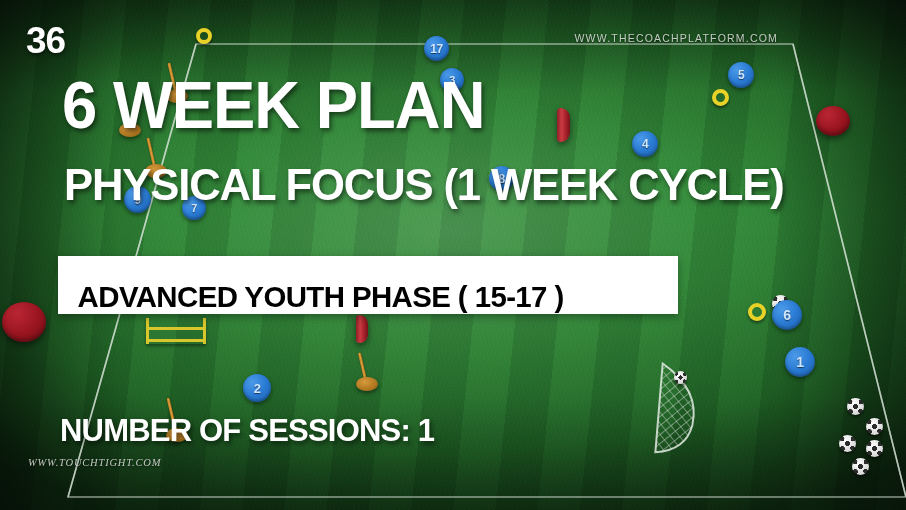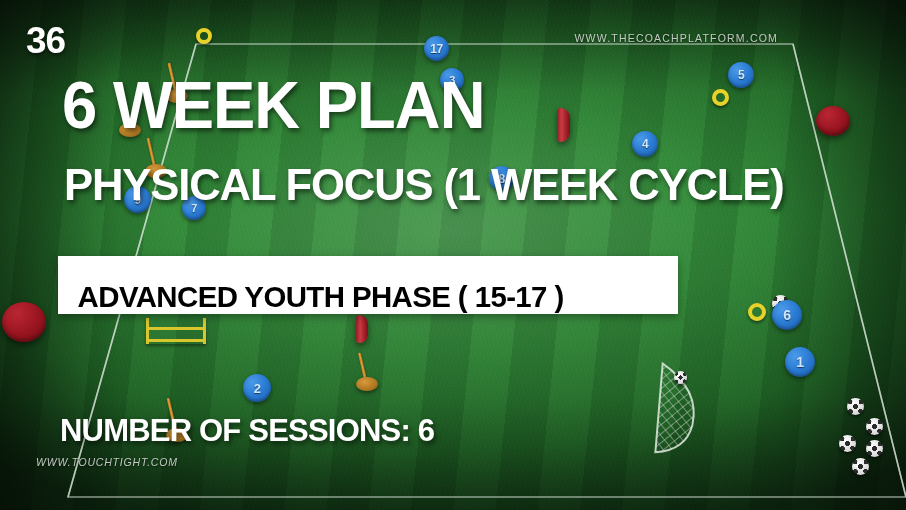--- a/index.html
+++ b/index.html
@@ -137,21 +137,21 @@
 
   .wm {
     position:absolute;
     color:rgba(236,240,236,.80);
     font-size:10.5px;
     letter-spacing:1.2px;
     font-family:"Liberation Sans", sans-serif;
     text-shadow:0 1px 2px rgba(0,0,0,.6);
   }
   .wm-tr { right:128px; top:32px; }
-  .wm-bl { left:36px; bottom:42px; font-style:italic; letter-spacing:.8px; }
+  .wm-bl { left:28px; bottom:42px; font-style:italic; letter-spacing:.8px;font-family:Liberation Serif, serif; }
 
   .headline, .subhead, .meta {
     position:absolute;
     color:#fff; font-weight:bold;
     font-family:"Liberation Sans", sans-serif;
     text-shadow:2px 3px 5px rgba(0,0,0,.55);
     white-space:nowrap;
   }
   .headline {
     left:62px; top:72px;
@@ -296,15 +296,15 @@
   <div class="wm wm-bl">WWW.TOUCHTIGHT.COM</div>
 
   <div class="headline">6 WEEK PLAN</div>
 
   <div class="subhead">PHYSICAL FOCUS (1 WEEK CYCLE)</div>
 
   <div class="banner">
     <span class="banner-text">ADVANCED YOUTH PHASE ( 15-17 )</span>
   </div>
 
-  <div class="meta meta-2">NUMBER OF SESSIONS: 6</div>
+  <div class="meta meta-2">NUMBER OF SESSIONS: 1</div>
 
 </div>
 
 </body></html>

